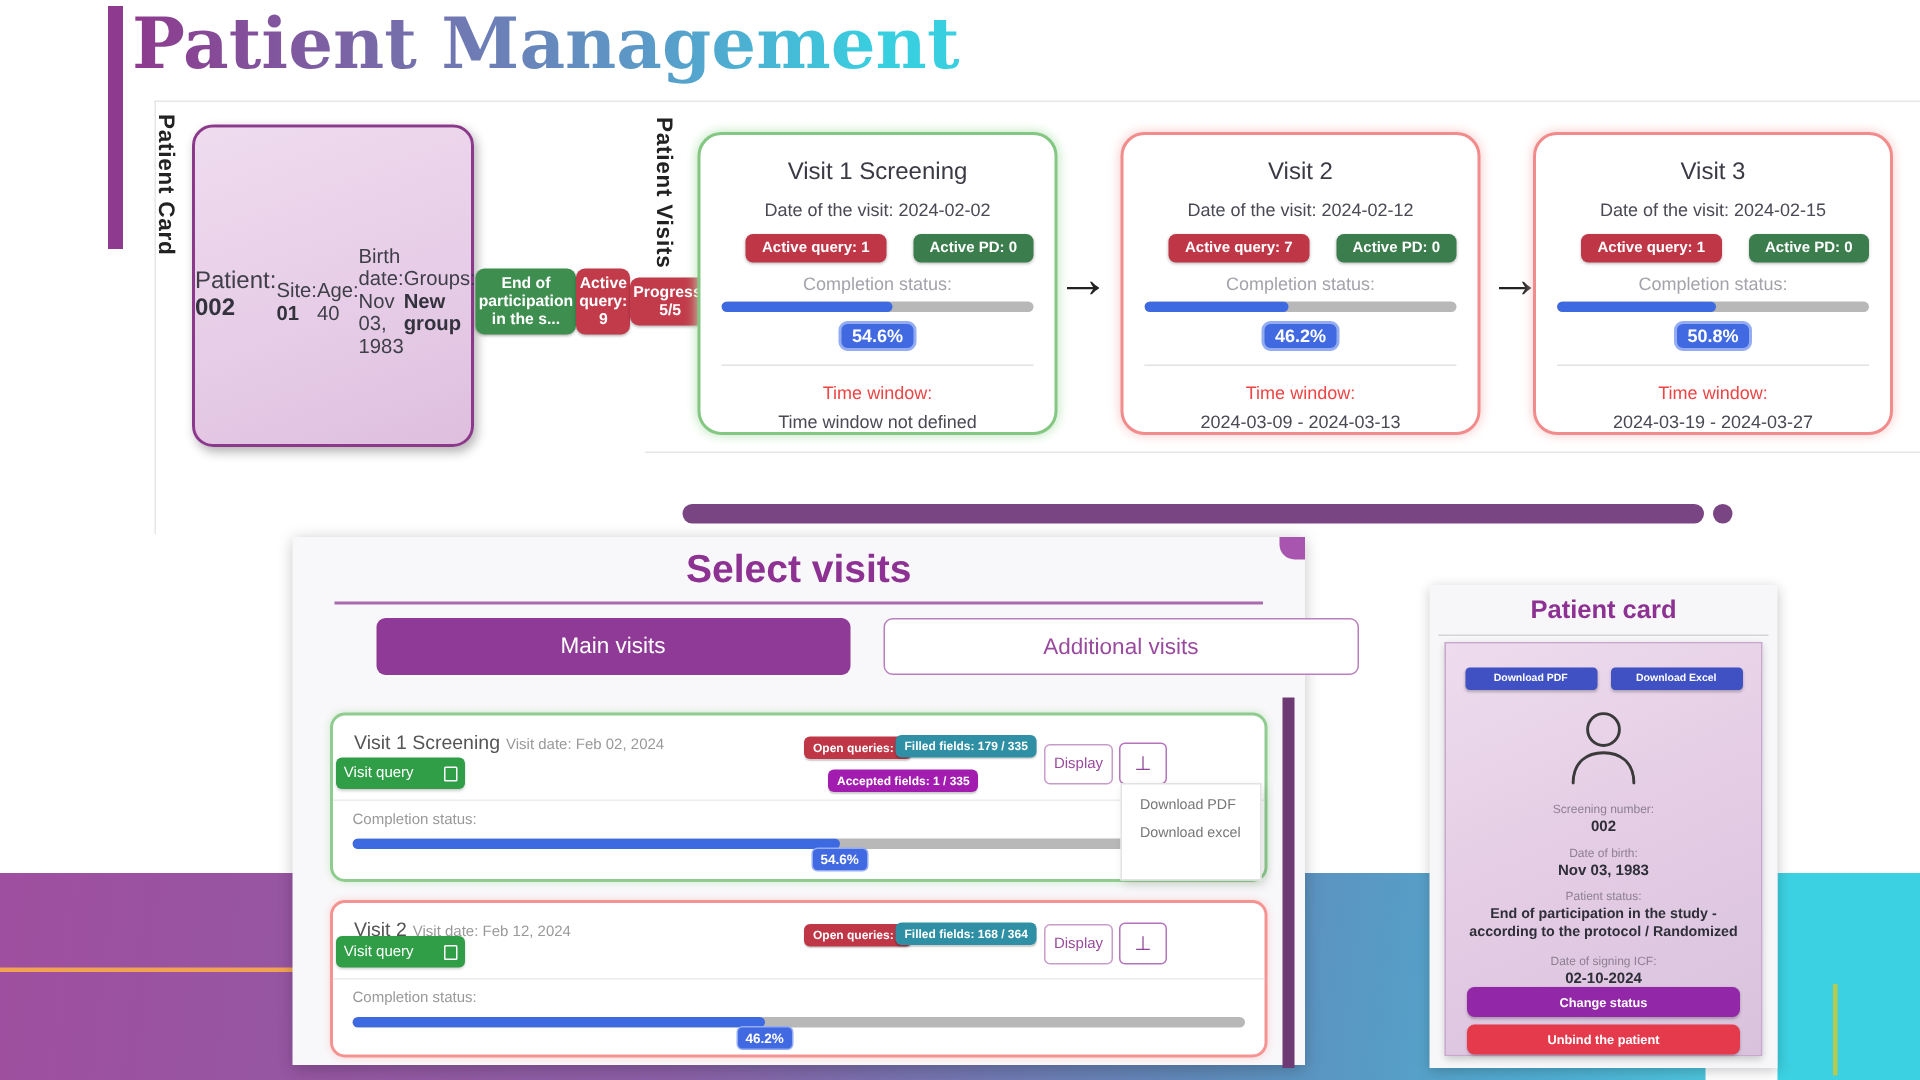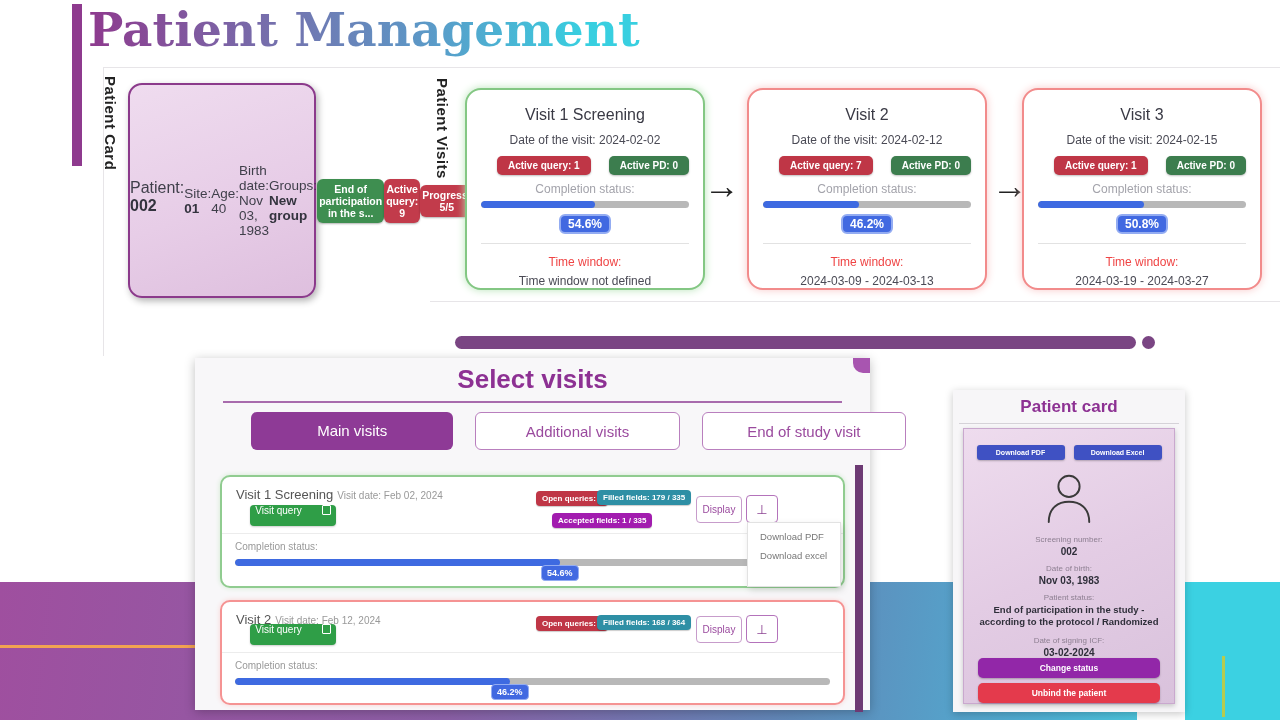--- a/index.html
+++ b/index.html
@@ -83,22 +83,22 @@
   .sv-tab{flex:1;height:38px;line-height:38px;text-align:center;font-size:15px;border-radius:6px;
     cursor:pointer;box-sizing:border-box;}
   .tab-active{background:#8e3a96;color:#fff;}
   .tab-plain{background:#fff;border:1px solid #b97fbe;color:#9a4a9e;}
 
   .sv-row{position:absolute;left:25px;width:625px;background:#fff;border-radius:10px;box-sizing:border-box;}
   .sv-row1{top:117px;height:113px;border:2px solid #90cc90;box-shadow:0 0 5px #cfeacf;}
   .sv-row2{top:242px;height:105px;border:2px solid #f59393;box-shadow:0 0 5px #f8d4d4;}
   .r-title{position:absolute;left:14px;top:10px;font-size:13px;color:#555;}
   .r-date{font-size:10px;color:#999;margin-left:4px;font-weight:400;}
-  .r-vq{position:absolute;left:28px;top:28px;width:86px;height:21px;background:#2f9e47;border-radius:4px;
-    color:#fff;font-size:10px;display:flex;justify-content:center;gap:20px;cursor:pointer;
+  .r-vq{position:absolute;left:2px;top:28px;width:86px;height:21px;background:#2f9e47;border-radius:4px;
+    color:#fff;font-size:10px;display:flex;align-items:center;justify-content:center;gap:20px;cursor:pointer;
     box-shadow:0 1px 2px rgba(0,0,0,.2);}
   .sv-row2 .r-vq{top:22px;}
   .clip-icon{display:inline-block;width:7px;height:8px;border:1px solid #fff;border-radius:1px;}
   .r-badge{position:absolute;color:#fff;font-size:8px;font-weight:700;padding:3px 6px;border-radius:4px;
     box-shadow:0 1px 1px rgba(0,0,0,.2);}
   .b-open{left:314px;top:14px;background:#bf3646;}
   .b-filled{left:375px;top:13px;background:#2e8fa5;}
   .b-accepted{left:330px;top:36px;background:#a21caf;}
   .r-display{position:absolute;left:474px;top:19px;width:44px;height:25px;border:1px solid #c79ccb;
     border-radius:4px;color:#9a4a9e;font-size:10px;display:flex;align-items:center;justify-content:center;
@@ -244,21 +244,20 @@
 
   <div class="h-scrollbar"></div>
   <div class="h-scroll-end"></div>
 
   <div class="sv-panel">
     <div class="sv-title">Select visits</div>
     <div class="sv-divider"></div>
     <div class="sv-tabs">
       <div class="sv-tab tab-active">Main visits</div>
       <div class="sv-tab tab-plain">Additional visits</div>
-      <div class="sv-tab tab-plain">End of study visit</div>
     </div>
 
     <div class="sv-row sv-row1">
       <div class="r-title">
         <span>Visit 1 Screening</span><span class="r-date">Visit date: Feb 02, 2024</span>
       </div>
       <div class="r-vq">
         <span>Visit query</span>
         <span class="clip-icon"></span>
       </div>
@@ -318,19 +317,19 @@
         <circle cx="29" cy="17" r="11" fill="none" stroke="#3a3a3a" stroke-width="2"></circle>
         <path d="M8,54 C8,39 18,33 29,33 C40,33 50,39 50,54" fill="none" stroke="#3a3a3a" stroke-width="2" stroke-linecap="round"></path>
       </svg>
       <div class="pp-label">Screening number:</div>
       <div class="pp-value">002</div>
       <div class="pp-label">Date of birth:</div>
       <div class="pp-value">Nov 03, 1983</div>
       <div class="pp-label">Patient status:</div>
       <div class="pp-status">End of participation in the study - according to the protocol / Randomized</div>
       <div class="pp-label">Date of signing ICF:</div>
-      <div class="pp-value">03-02-2024</div>
+      <div class="pp-value">02-10-2024</div>
       <div class="pp-action pp-purple-btn">Change status</div>
       <div class="pp-action pp-red-btn">Unbind the patient</div>
     </div>
   </div>
 
 </div>
 
 </body></html>

